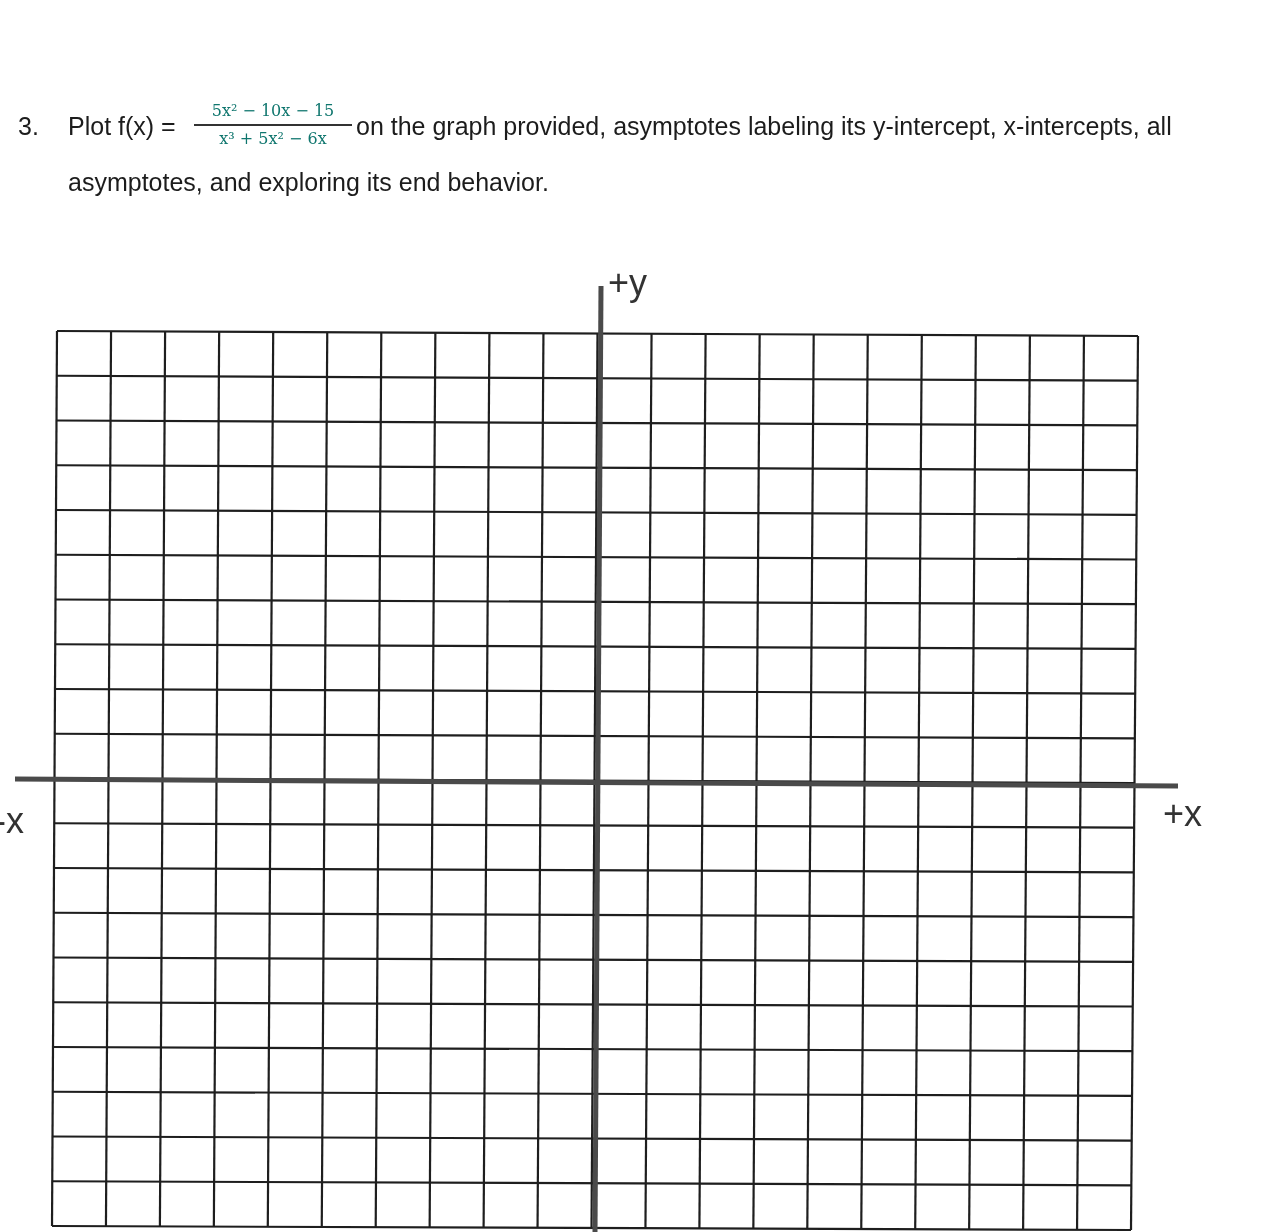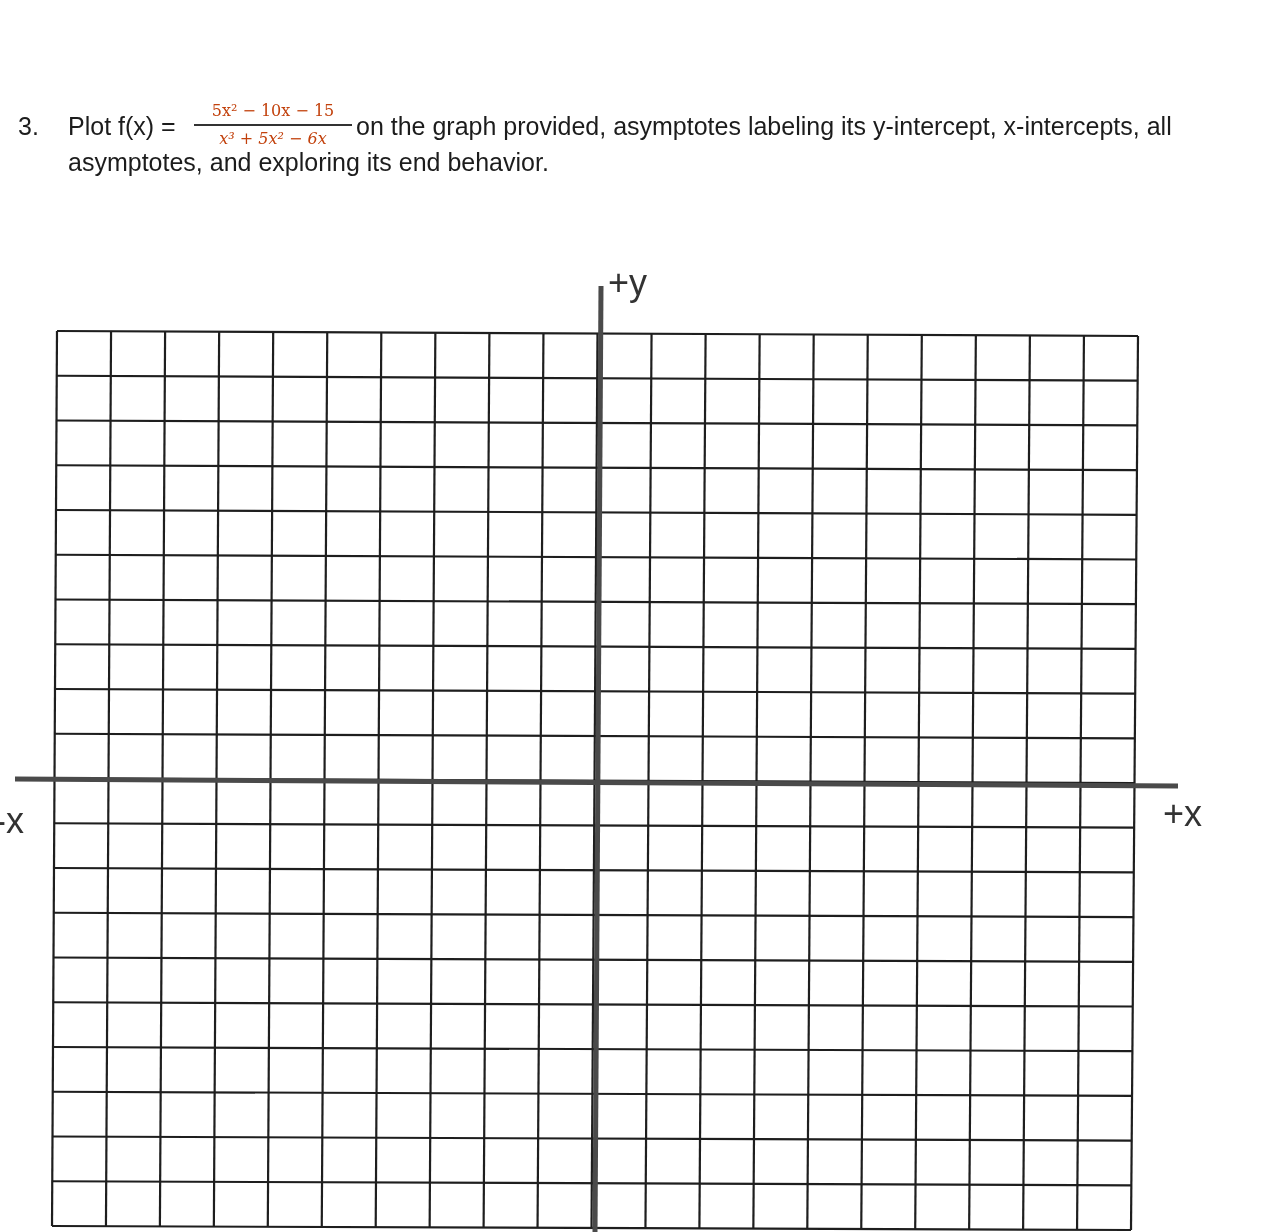--- a/index.html
+++ b/index.html
@@ -3,26 +3,26 @@
 <meta charset="utf-8">
 <style>
   html, body { margin: 0; padding: 0; background: #ffffff; }
   body { width: 1274px; height: 1232px; position: relative; overflow: hidden;
          font-family: "Liberation Sans", sans-serif; color: #222; }
   .question { position: absolute; left: 18px; top: 100px; width: 1256px; font-size: 25px; color: #1c1c1c; }
   .q-line1 { position: absolute; left: 0; top: 0; white-space: nowrap; height: 60px; }
   .q-num { position: absolute; left: 0; top: 12px; }
   .q-prefix { position: absolute; left: 50px; top: 12px; text-align: center; }
   .fraction { position: absolute; left: 176px; top: 0; width: 158px; text-align: center;
-              font-family: "DejaVu Serif", serif; font-size: 16px; color: #c2410c; }
+              font-family: "DejaVu Serif", serif; font-size: 16px; color: #0f766e; }
   .frac-num { display: block; height: 22px; line-height: 22px; }
   .frac-bar { display: block; height: 2px; background: #333; margin: 2px 0; }
-  .frac-den { display: block; height: 22px; line-height: 22px; font-style: italic; }
+  .frac-den { display: block; height: 22px; line-height: 22px; }
   .q-suffix { position: absolute; left: 338px; top: 12px; }
-  .q-line2 { position: absolute; left: 50px; top: 48px; white-space: nowrap; }
+  .q-line2 { position: absolute; left: 50px; top: 68px; white-space: nowrap; }
   .graph { position: absolute; left: 0; top: 0; width: 1274px; height: 1232px; }
   .axis-label { position: absolute; font-size: 36px; color: #333; }
 </style>
 </head>
 <body>
 
 <div class="question">
   <div class="q-line1">
     <span class="q-num">3.</span>
     <span class="q-prefix">Plot f(x) =</span>

